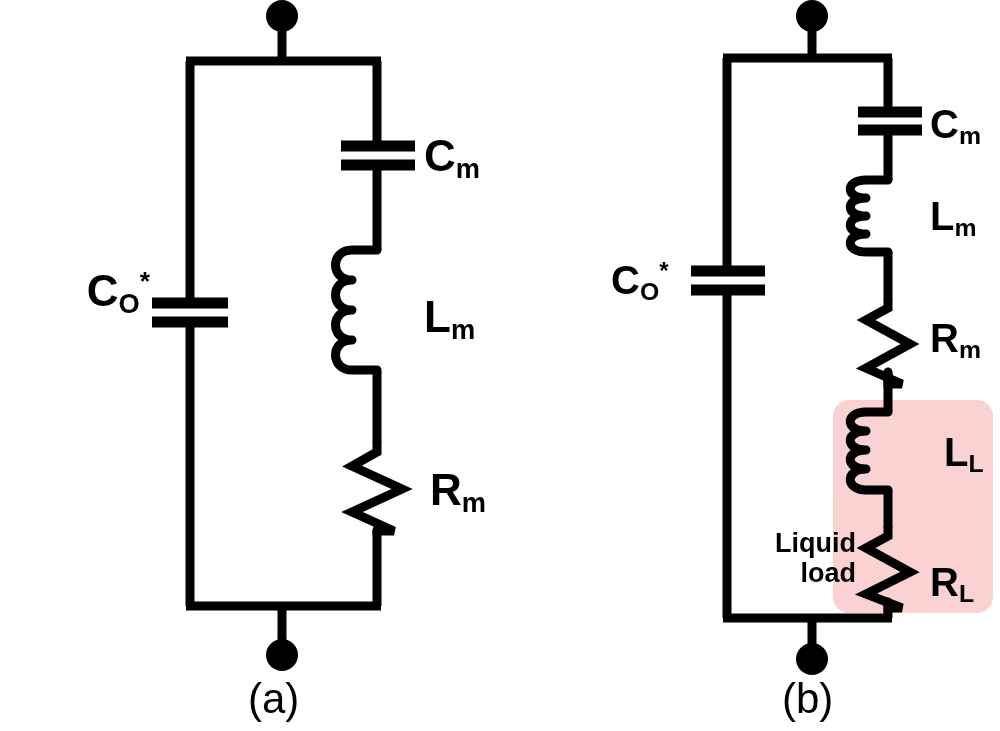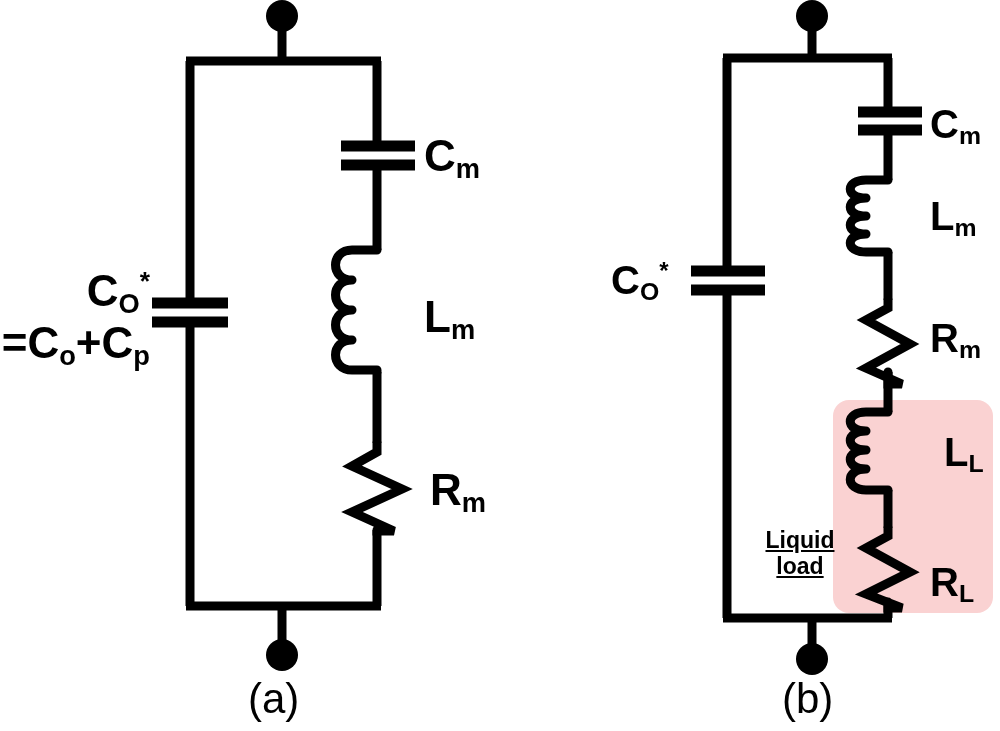--- a/index.html
+++ b/index.html
@@ -48,26 +48,25 @@
     font-weight: bold;
   }
   .big-sym { font-size: 44px; }
   .mid-sym { font-size: 40px; }
   .panel-letter {
     font-size: 42px;
     font-weight: normal;
     font-family: "Liberation Sans", sans-serif;
   }
   .liquid-load {
-    font-size: 23px;
-    font-weight: bold;
-    text-align: center;
+    font-size: 27px;
+    font-weight: bold;
+    text-align: right;
     line-height: 1.12;
     white-space: normal;
-    text-decoration: underline;
   }
   .co-star-a {
     font-size: 44px;
     text-align: right;
     line-height: 1.18;
   }
 </style>
 </head>
 <body>
 
@@ -166,21 +165,20 @@
              C 845 431 845 450 866 450
              C 845 450 845 469 866 469
              C 845 469 845 490 866 490
              L 888 490" stroke="#000000" stroke-width="9" fill="none" stroke-linecap="round" stroke-linejoin="round"></path>
 
     <path d="M 888 528 L 888 536 L 866 548 L 910 572 L 866 594 L 902 608 L 888 608 L 888 602" stroke="#000000" stroke-width="9" fill="none" stroke-linecap="round" stroke-linejoin="miter"></path>
   </svg>
 
   <div class="lbl co-star-a" style="left:0px; top:265px; width:150px;">
     <span><span>C</span><sub>O</sub><sup>*</sup></span><br>
-    <span><span>=C</span><sub>o</sub><span>+C</span><sub>p</sub></span>
   </div>
 
   <div class="lbl big-sym" style="left:424px; top:134px;"><span>C</span><sub>m</sub></div>
 
   <div class="lbl big-sym" style="left:424px; top:295px;"><span>L</span><sub>m</sub></div>
 
   <div class="lbl big-sym" style="left:430px; top:468px;"><span>R</span><sub>m</sub></div>
 
   <div class="lbl panel-letter" style="left:248px; top:678px;">(a)</div>
 

